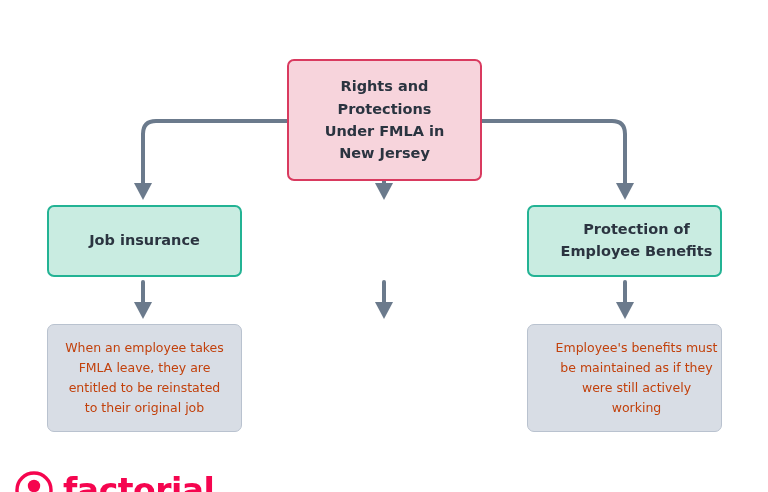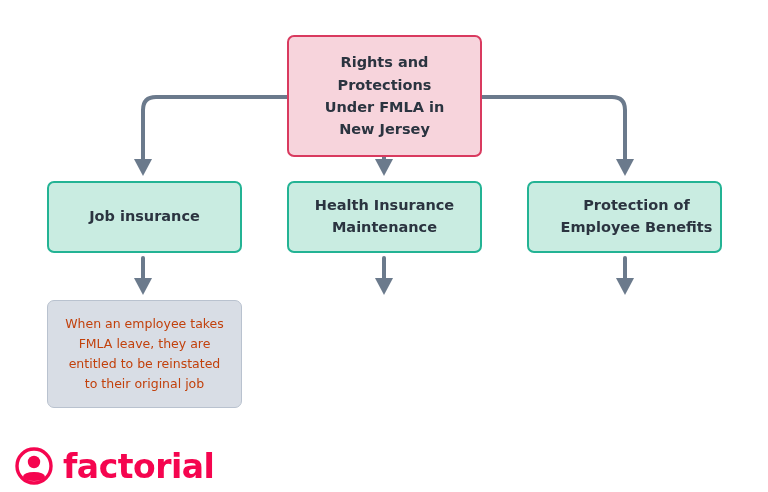--- a/index.html
+++ b/index.html
@@ -11,20 +11,21 @@
     height: 492px;
     background: #ffffff;
     font-family: "DejaVu Sans", "Liberation Sans", sans-serif;
     overflow: hidden;
   }
   #canvas {
     position: relative;
     width: 768px;
     height: 448px;
     background: #ffffff;
+    margin-top: 24px;
   }
   
   #connectors {
     position: absolute;
     left: 0;
     top: 0;
     width: 768px;
     height: 492px;
     pointer-events: none;
   }
@@ -146,34 +147,36 @@
   <div class="node node-root">
     <span class="node-text">Rights and
 Protections
 Under FMLA in
 New Jersey</span>
   </div>
 
   <div class="node node-cat col-1">
     <span class="node-text">Job insurance</span>
   </div>
-  <div class="node node-cat col-2">
-    <span class="node-text">Health Insurance
-Maintenance</span>
-  </div>
   <div class="node node-cat col-3">
     <span class="node-text">Protection of
 Employee Benefits</span>
   </div>
 
   <div class="node node-detail col-1">
     <span class="node-text">When an employee takes
 FMLA leave, they are
 entitled to be reinstated
 to their original job</span>
+  </div>
+  <div class="node node-detail col-3">
+    <span class="node-text">Employee's benefits must
+be maintained as if they
+were still actively
+working</span>
   </div>
 
   <div id="logo">
     <svg id="logo-mark" viewBox="0 0 40 40">
       <circle cx="20" cy="20" r="17" fill="none" stroke="#f5054f" stroke-width="3.4"></circle>
       <circle cx="20" cy="16" r="6.2" fill="#f5054f"></circle>
       <ellipse cx="20" cy="30.5" rx="11" ry="4.6" fill="#f5054f"></ellipse>
     </svg>
     <span id="logo-word">factorial</span>
   </div>

